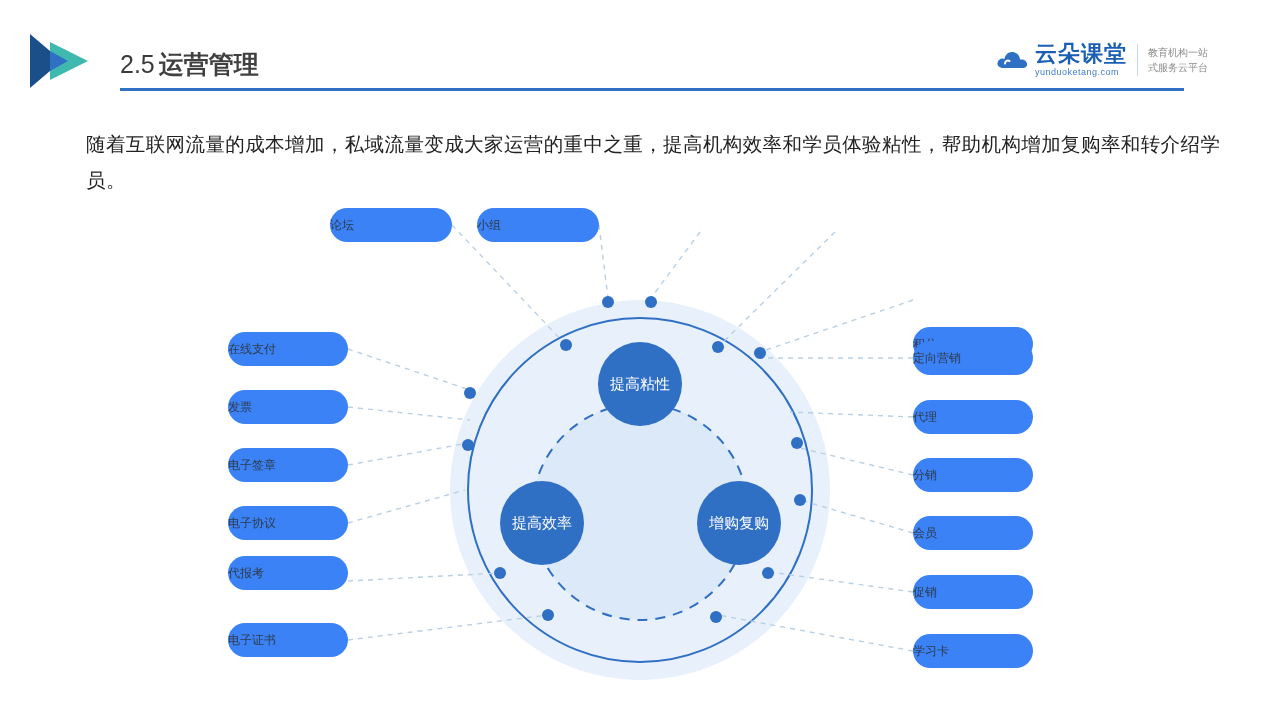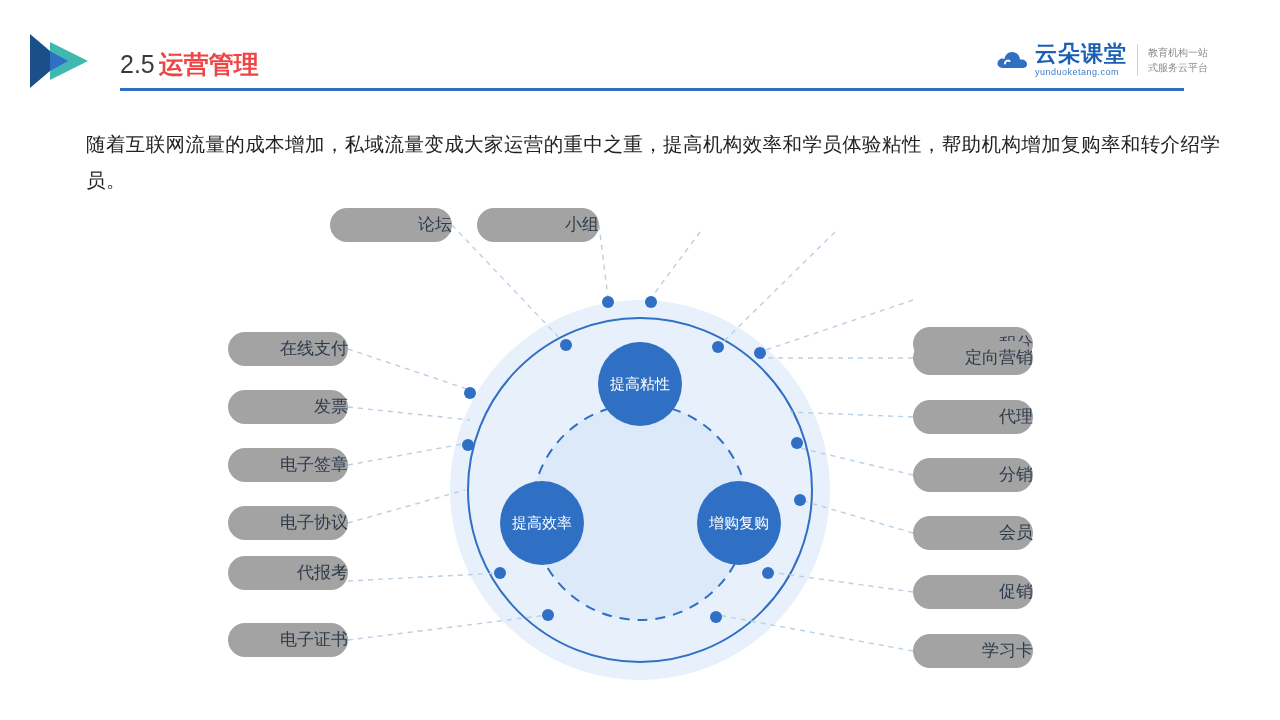--- a/index.html
+++ b/index.html
@@ -26,21 +26,21 @@
     position: absolute;
     left: 28px; top: 30px;
     width: 62px; height: 62px;
   }
   #title-num {
     color: #3a3a3a;
     font-size: 25px;
     font-weight: normal;
   }
   #title-text {
-    color: #ef4444;
+    color: #404040;
     font-size: 25px;
     font-weight: bold;
     margin-left: 4px;
   }
   #page-title {
     position: absolute;
     left: 120px; top: 48px;
     white-space: nowrap;
   }
   #title-rule {
@@ -110,27 +110,27 @@
     top: 190px;
     width: 1280px;
     height: 520px;
   }
   #diagram svg {
     position: absolute;
     left: 0; top: 0;
   }
   .pill {
     position: absolute;
-    background: #a3a3a3;
+    background: #3b82f6;
     border-radius: 17px;
     height: 34px;
     line-height: 34px;
-    text-align: right;
+    text-align: left;
     color: #2f3b4a;
-    font-size: 17px;
+    font-size: 12px;
     box-sizing: border-box;
   }
   .hub {
     position: absolute;
     border-radius: 50%;
     background: #2f6fc4;
     color: #ffffff;
     font-size: 15px;
     display: flex;
     align-items: center;

